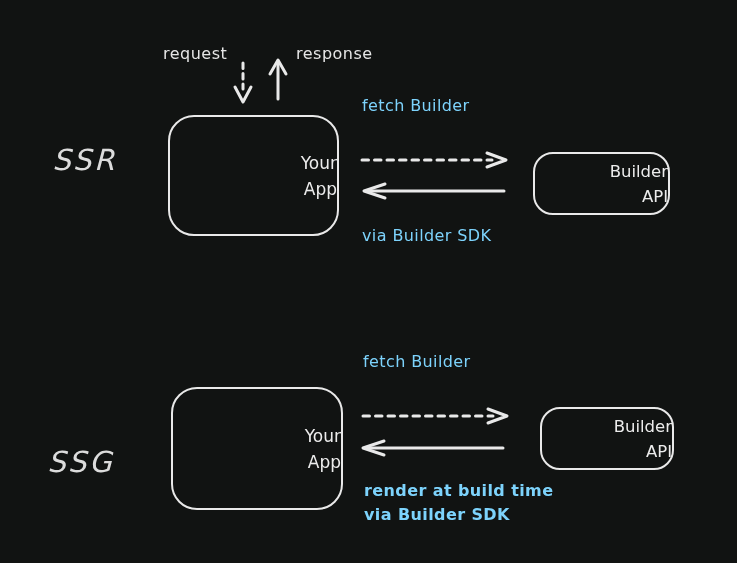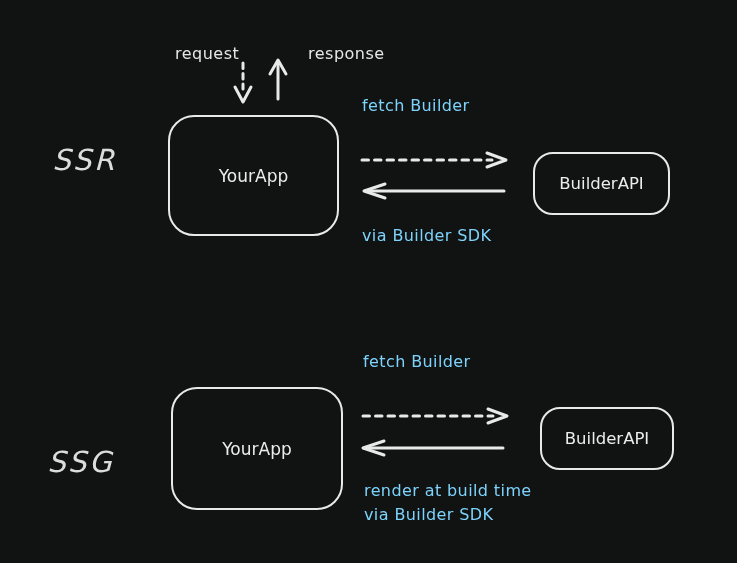--- a/index.html
+++ b/index.html
@@ -19,29 +19,28 @@
     letter-spacing: 3px;
     font-style: italic;
     transform: skewX(-4deg);
   }
   .hint {
     position: absolute;
     color: #e6e6e6;
     font-size: 16px;
     letter-spacing: 0.5px;
     white-space: nowrap;
-    margin-left: 12px;
   }
   .box {
     position: absolute;
     border: 2.5px solid #e9e9e9;
     border-radius: 26px;
     display: flex;
-    flex-direction: row;
-    align-items: center;
+    flex-direction: column;
+    align-items: flex-end;
     justify-content: center;
     color: #ececec;
     font-size: 17px;
     line-height: 26px;
     text-align: center;
     background: transparent;
     box-sizing: border-box;
   }
   .box.small { border-radius: 20px; font-size: 16.5px; line-height: 25px; }
   .accent {
@@ -131,18 +130,18 @@
   <svg class="arrow" style="left:359px; top:438px;" width="148" height="20" viewBox="0 0 148 20" aria-hidden="true">
     <line x1="144" y1="10" x2="8" y2="10"></line>
     <polyline points="25,3 4,10 25,17"></polyline>
   </svg>
 
   <div class="box small" style="left:540px; top:407px; width:134px; height:63px;">
     <div>Builder</div>
     <div>API</div>
   </div>
 
-  <div class="accent" style="left:364px; top:479px;">
+  <div class="accent" style="left:364px; top:479px;font-weight:bold;">
     <div>render at build time</div>
     <div>via Builder SDK</div>
   </div>
 
 </div>
 
 </body></html>

